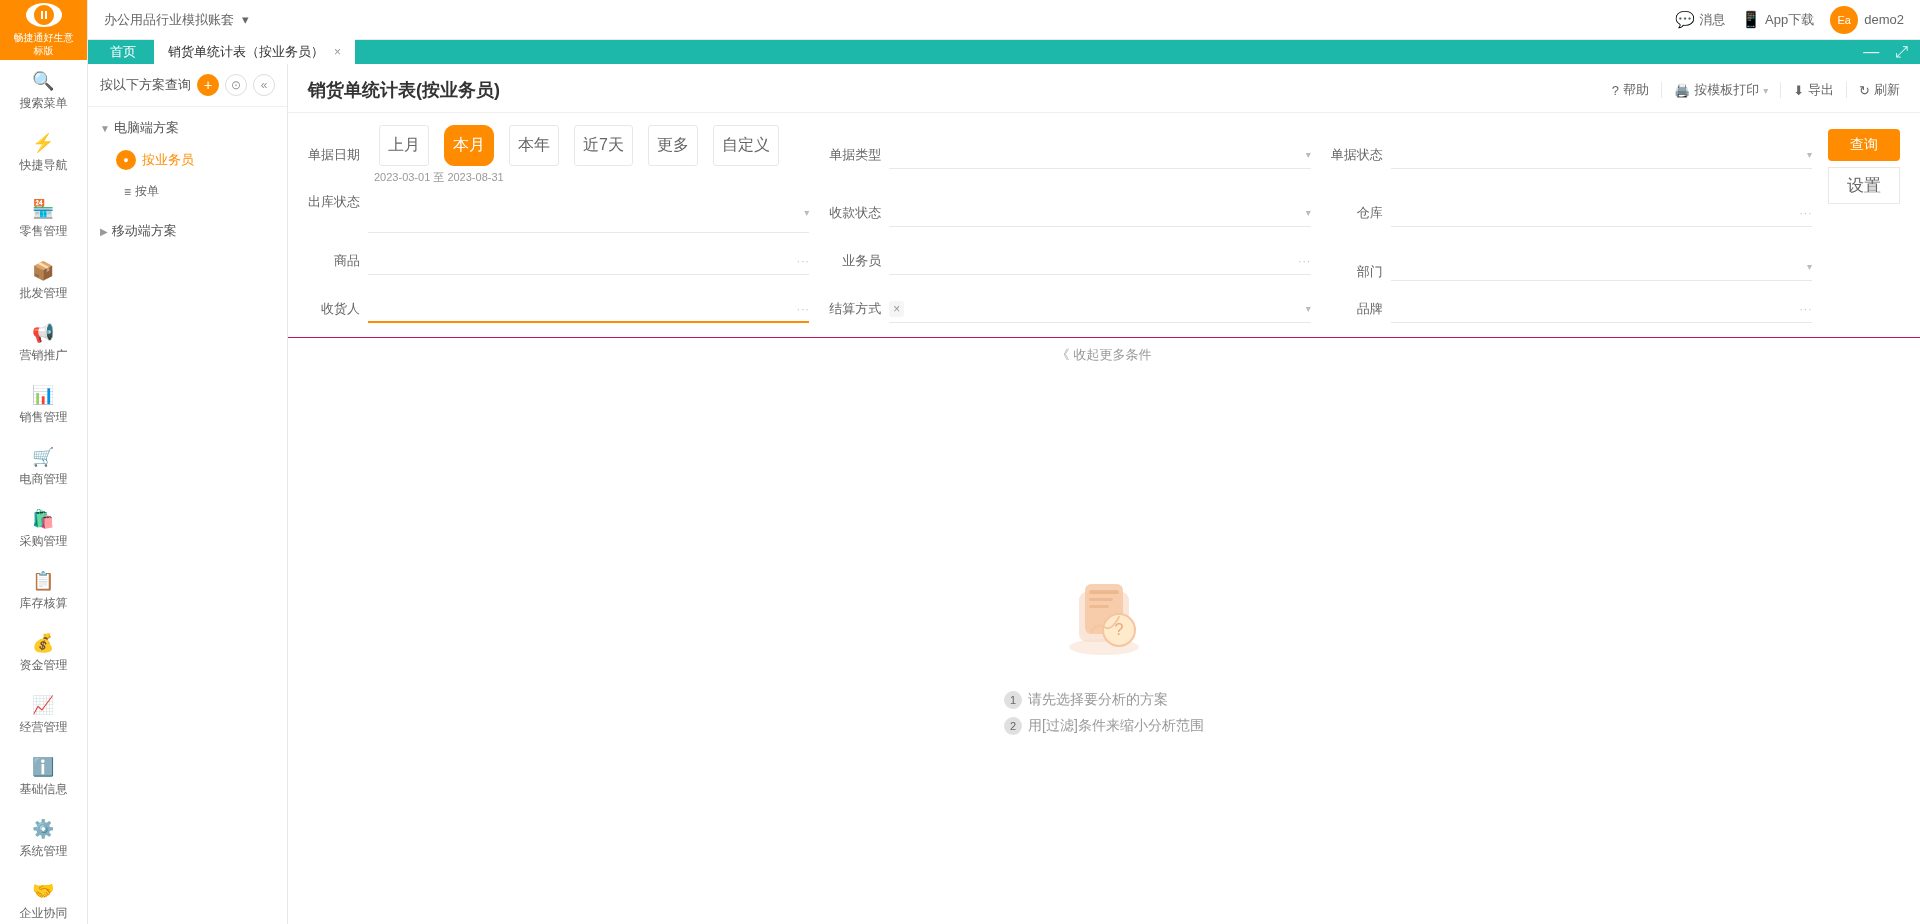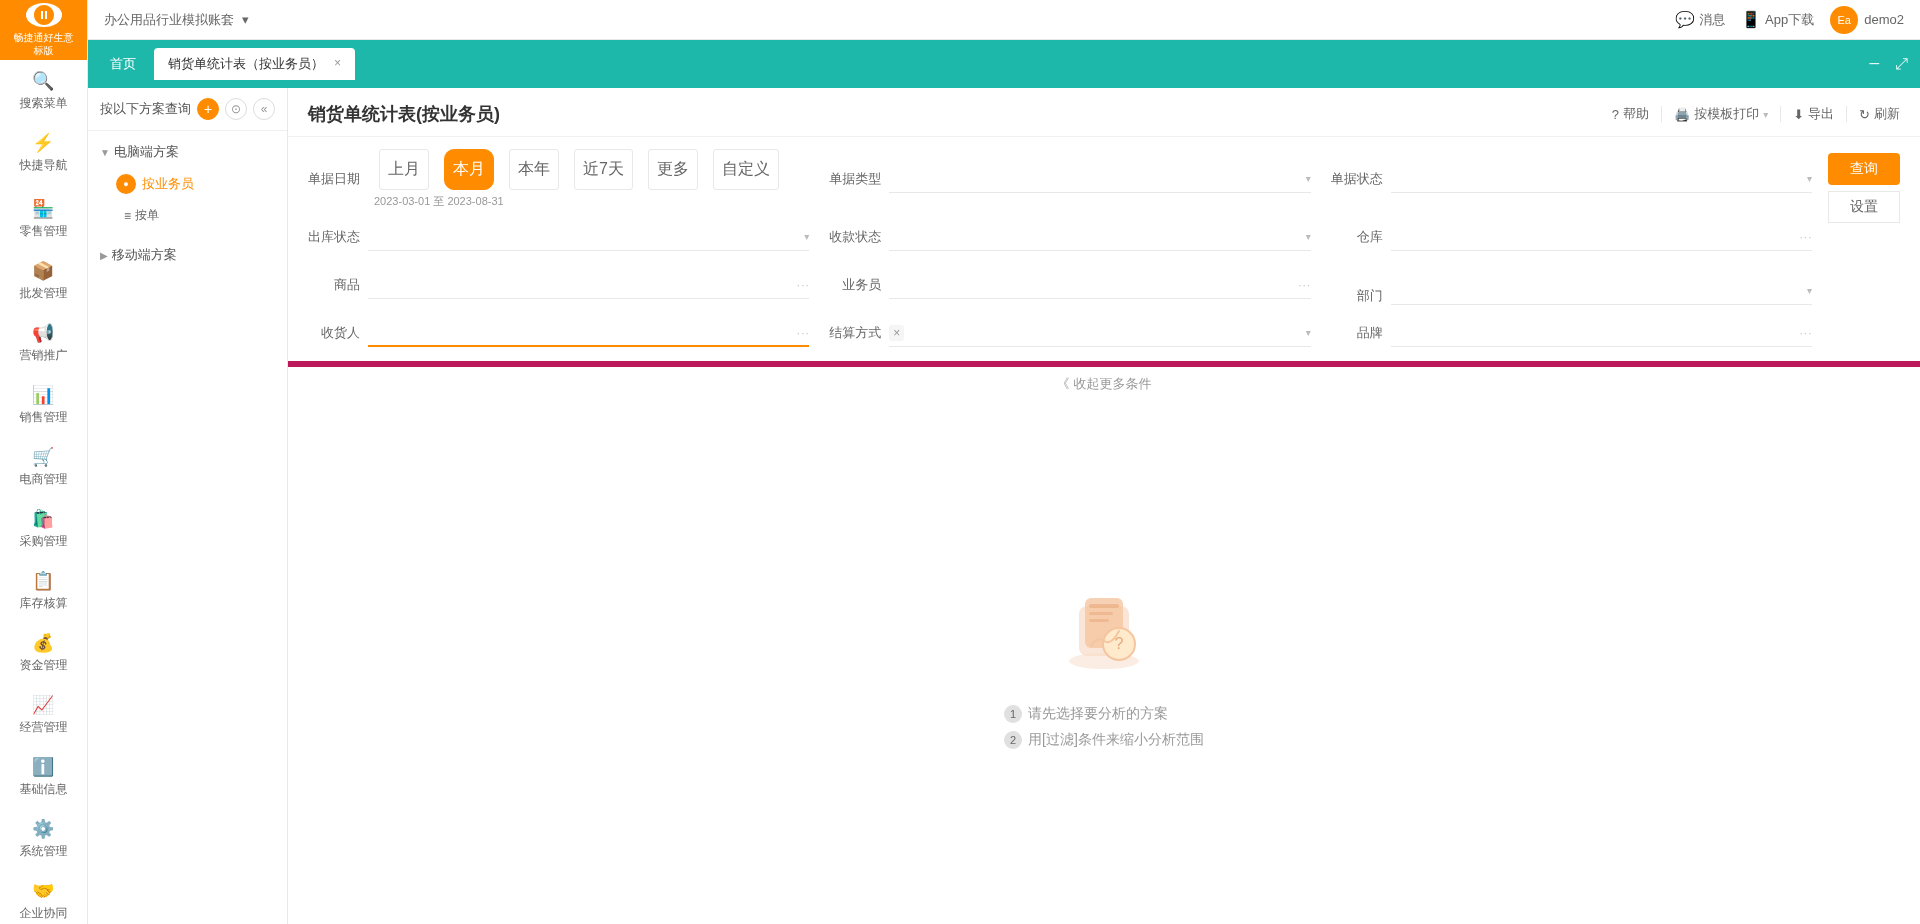--- a/index.html
+++ b/index.html
@@ -19,21 +19,21 @@
     .main-area { flex: 1; display: flex; flex-direction: column; overflow: hidden; }
 
     
     .top-header { height: 40px; background: #fff; display: flex; align-items: center; justify-content: space-between; padding: 0 16px; border-bottom: 1px solid #e8e8e8; }
     .top-header-left { display: flex; align-items: center; gap: 8px; font-size: 13px; color: #666; justify-content: flex-end; }
     .top-header-right { display: flex; align-items: center; gap: 16px; font-size: 13px; color: #666; }
     .top-header-right .user-info { display: flex; align-items: center; gap: 6px; }
     .top-header-right .avatar { width: 28px; height: 28px; border-radius: 50%; background: #ff8c00; display: flex; align-items: center; justify-content: center; color: #fff; font-size: 11px; overflow: hidden; }
 
     
-    .tab-bar { height: 48px; background: #1db8aa; display: flex; align-items: center; padding: 0 8px; font-family: Liberation Mono, monospace; }
+    .tab-bar { height: 24px; background: #1db8aa; display: flex; align-items: center; padding: 0 8px; }
     .tab-item { display: flex; align-items: center; gap: 6px; padding: 0 14px; height: 32px; border-radius: 4px 4px 0 0; cursor: pointer; font-size: 13px; color: rgba(255,255,255,0.8); }
     .tab-item.home { color: #fff; font-weight: 500; }
     .tab-item.active { background: #fff; color: #333; border-radius: 4px 4px 0 0; }
     .tab-item .tab-close { font-size: 12px; color: #999; cursor: pointer; margin-left: 4px; }
     .tab-bar-actions { margin-left: auto; display: flex; align-items: center; gap: 8px; }
     .tab-bar-btn { color: rgba(255,255,255,0.9); font-size: 16px; cursor: pointer; padding: 4px; }
 
     
     .content-wrapper { flex: 1; display: flex; overflow: hidden; background: #f5f5f5; }
 
@@ -60,21 +60,21 @@
 
     
     .page-header { padding: 14px 20px 10px; display: flex; align-items: center; justify-content: space-between; border-bottom: 1px solid #f0f0f0; }
     .page-title { font-size: 18px; font-weight: 600; color: #333; }
     .export-btn { display: flex; align-items: center; gap: 4px; }
     .divider-v { width: 1px; height: 16px; background: #e8e8e8; }
     .date-btn { padding: 9px 8px; border: 1px solid #e8e8e8; border-radius: 3px; cursor: pointer; font-size: 16px; color: #666; background: #fff; margin-left: 11px; }
     .date-btn.active { background: #ff8c00; color: #fff; border-color: #ff8c00; border-radius: 10px; }
     .date-range { font-size: 12px; color: #999; margin-left: 4px; }
     .btn-query { background: #ff8c00; color: #fff; border: none; border-radius: 4px; padding: 7px 22px; font-size: 14px; cursor: pointer; }
-    .btn-setting { background: #fff; color: #666; border: 1px solid #e8e8e8; border-radius: 0; padding: 6px 16px; font-size: 14px; cursor: pointer; }
+    .btn-setting { background: #fff; color: #666; border: 1px solid #e8e8e8; border-radius: 0; padding: 6px 16px; font-size: 17px; cursor: pointer; }
 
     
     .collapse-more { display: flex; align-items: center; justify-content: center; padding: 8px 0; cursor: pointer; color: #999; font-size: 13px; gap: 4px; }
 
     
     .empty-state { flex: 1; display: flex; align-items: center; justify-content: center; flex-direction: column; gap: 16px; }
     .empty-tips { display: flex; flex-direction: column; gap: 8px; }
     .empty-tip { display: flex; align-items: center; gap: 6px; font-size: 14px; color: #999; }
     .tip-num { width: 18px; height: 18px; border-radius: 50%; background: #e0e0e0; display: flex; align-items: center; justify-content: center; font-size: 11px; color: #666; flex-shrink: 0; }
 
@@ -264,21 +264,21 @@
             <span>导出</span>
           </div>
           <div class="divider-v"></div>
           <div class="header-action">
             <span>↻</span>
             <span>刷新</span>
           </div>
         </div>
       </div>
 
-      <div style="display:flex; align-items:flex-start; padding: 12px 20px 0 20px; border-bottom: 6px solid #be185d;">
+      <div style="display:flex; align-items:flex-start; padding: 12px 20px 0 20px; border-bottom: 1px solid #be185d;">
         <div style="flex:1;">
 
           <div style="display:grid; grid-template-columns: 1fr 1fr 1fr; margin-bottom: 8px;">
 
             <div style="display:flex; align-items:center; min-height:40px;">
               <span class="field-label">单据日期</span>
               <div style="flex:1; display:flex; align-items:center; gap:4px; flex-wrap:wrap;">
                 <span class="date-btn">上月</span>
                 <span class="date-btn active">本月</span>
                 <span class="date-btn">本年</span>
@@ -299,21 +299,21 @@
             <div style="display:flex; align-items:center; min-height:40px; padding-left:20px;">
               <span class="field-label">单据状态</span>
               <div class="field-value">
                 <span class="down-arrow">▾</span>
               </div>
             </div>
           </div>
 
           <div style="display:grid; grid-template-columns: 1fr 1fr 1fr; margin-bottom: 8px;">
 
-            <div style="display:flex; align-items:center; min-height:40px;">
+            <div style="display:flex; min-height:40px;">
               <span class="field-label">出库状态</span>
               <div class="field-value">
                 <span class="down-arrow">▾</span>
               </div>
             </div>
 
             <div style="display:flex; align-items:center; min-height:40px; padding-left:20px;">
               <span class="field-label">收款状态</span>
               <div class="field-value">
                 <span class="down-arrow">▾</span>

